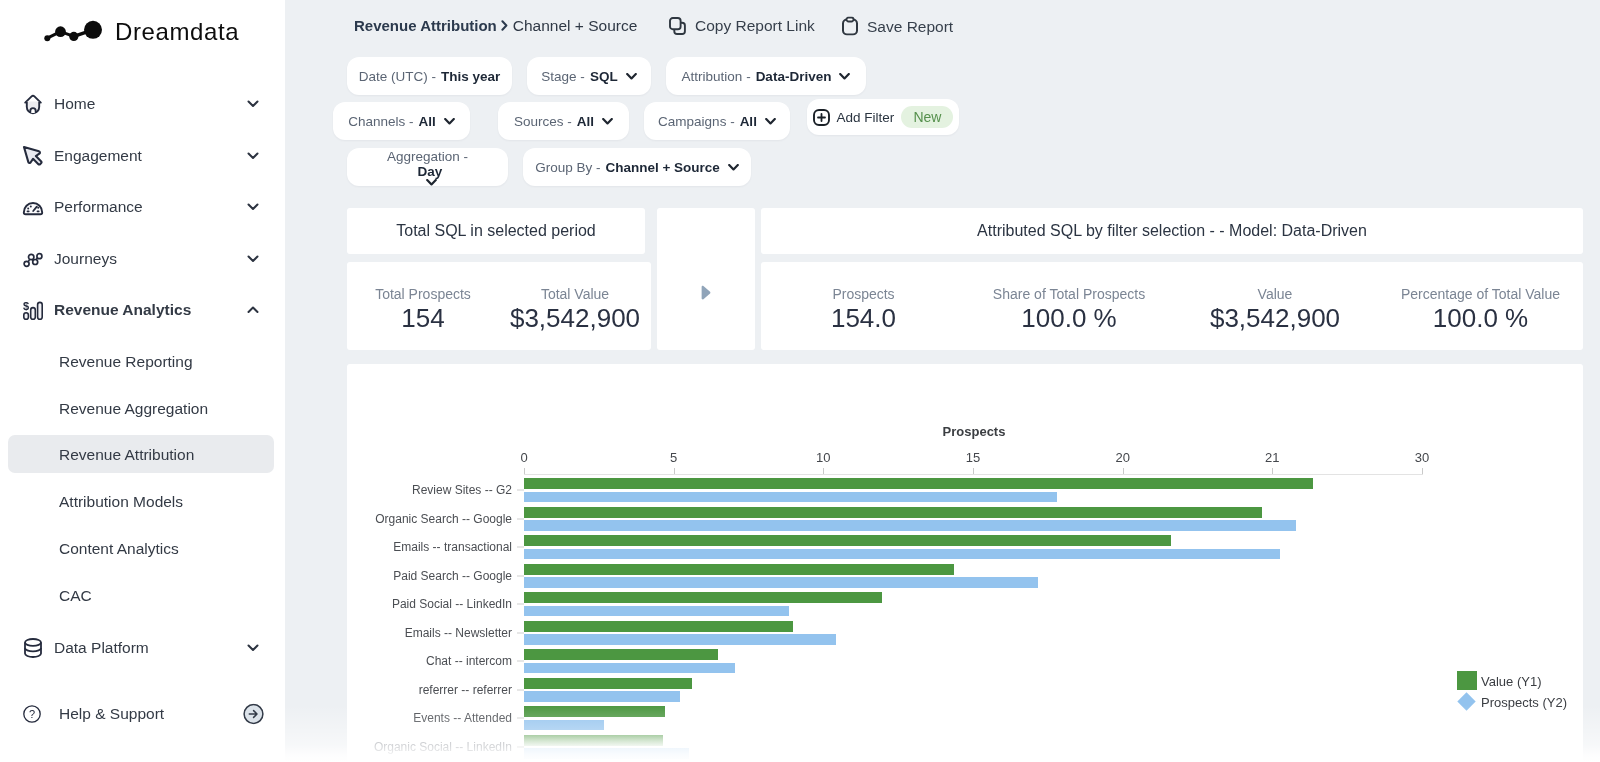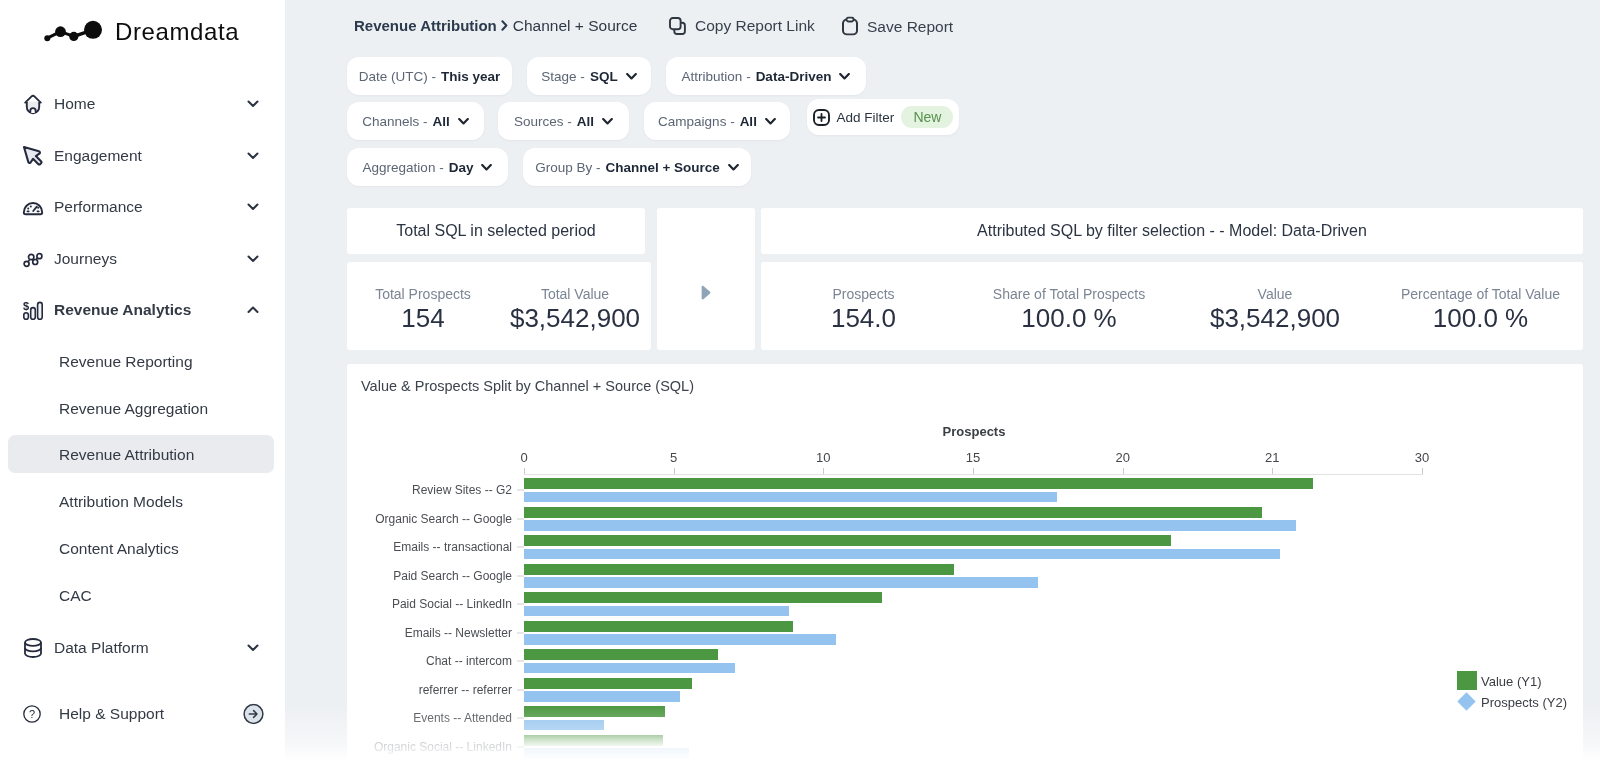--- a/index.html
+++ b/index.html
@@ -62,39 +62,39 @@
   </div>
 
   <div class="pill" style="left:347px; top:57px; width:165px;">Date (UTC) -<b>This year</b></div>
   <div class="pill" style="left:527px; top:57px; width:124px;">Stage -<b>SQL</b><svg class="cv" width="11" height="7" viewBox="0 0 11 7">
         <path d="M1.2 1 L5.5 5.4 L9.8 1" fill="none" stroke="#1f2630" stroke-width="2.2" stroke-linecap="round" stroke-linejoin="round"></path>
       </svg></div>
   <div class="pill" style="left:666px; top:57px; width:200px;">Attribution -<b>Data-Driven</b><svg class="cv" width="11" height="7" viewBox="0 0 11 7">
         <path d="M1.2 1 L5.5 5.4 L9.8 1" fill="none" stroke="#1f2630" stroke-width="2.2" stroke-linecap="round" stroke-linejoin="round"></path>
       </svg></div>
 
-  <div class="pill" style="left:347px; top:102px; width:137px;">Channels -<b>All</b><svg class="cv" width="11" height="7" viewBox="0 0 11 7">
+  <div class="pill" style="left:333px; top:102px; width:137px;">Channels -<b>All</b><svg class="cv" width="11" height="7" viewBox="0 0 11 7">
         <path d="M1.2 1 L5.5 5.4 L9.8 1" fill="none" stroke="#1f2630" stroke-width="2.2" stroke-linecap="round" stroke-linejoin="round"></path>
       </svg></div>
   <div class="pill" style="left:498px; top:102px; width:131px;">Sources -<b>All</b><svg class="cv" width="11" height="7" viewBox="0 0 11 7">
         <path d="M1.2 1 L5.5 5.4 L9.8 1" fill="none" stroke="#1f2630" stroke-width="2.2" stroke-linecap="round" stroke-linejoin="round"></path>
       </svg></div>
   <div class="pill" style="left:644px; top:102px; width:146px;">Campaigns -<b>All</b><svg class="cv" width="11" height="7" viewBox="0 0 11 7">
         <path d="M1.2 1 L5.5 5.4 L9.8 1" fill="none" stroke="#1f2630" stroke-width="2.2" stroke-linecap="round" stroke-linejoin="round"></path>
       </svg></div>
   <div class="pill" style="left:807px; top:99px; width:152px; height:36px; border-radius:12px; color:#2a3440;">
     <svg width="17" height="17" viewBox="0 0 17 17" style="margin-right:7px;">
         <rect x="1" y="1" width="15" height="15" rx="5" fill="none" stroke="#1a2027" stroke-width="1.9"></rect>
         <path d="M8.5 5 v7 M5 8.5 h7" stroke="#1a2027" stroke-width="1.8" stroke-linecap="round"></path>
       </svg>
     Add Filter
     <span style="background:#e4f2e0; color:#55904c; border-radius:11px; font-size:14px; padding:3px 12px; margin-left:7px;">New</span>
   </div>
 
-  <div class="pill" style="left:347px; top:148px; width:161px;">Aggregation -<b>Day</b><svg class="cv" width="11" height="7" viewBox="0 0 11 7">
+  <div class="pill" style="left:347px; top:148px; width:161px;flex-direction:column;">Aggregation -<b>Day</b><svg class="cv" width="11" height="7" viewBox="0 0 11 7">
         <path d="M1.2 1 L5.5 5.4 L9.8 1" fill="none" stroke="#1f2630" stroke-width="2.2" stroke-linecap="round" stroke-linejoin="round"></path>
       </svg></div>
   <div class="pill" style="left:523px; top:148px; width:228px;">Group By -<b>Channel + Source</b><svg class="cv" width="11" height="7" viewBox="0 0 11 7">
         <path d="M1.2 1 L5.5 5.4 L9.8 1" fill="none" stroke="#1f2630" stroke-width="2.2" stroke-linecap="round" stroke-linejoin="round"></path>
       </svg></div>
 
   <div class="card chead" style="left:347px; top:208px; width:298px; height:46px;">Total SQL in selected period</div>
   <div class="card" style="left:347px; top:262px; width:304px; height:88px;">
     <div class="stat" style="left:0; width:152px;">
         <div class="lb">Total Prospects</div>
@@ -124,21 +124,20 @@
         <div class="lb">Value</div>
         <div class="vl">$3,542,900</div>
       </div>
     <div class="stat" style="left:617px; width:205px;">
         <div class="lb">Percentage of Total Value</div>
         <div class="vl">100.0 %</div>
       </div>
   </div>
 
   <div class="card" id="chart" style="left:347px; top:364px; width:1236px; height:398px; border-radius:3px 3px 0 0;">
-    <div style="position:absolute; left:14px; top:14px; font-size:14.5px; color:#3c434d;">Value &amp; Prospects Split by Channel + Source (SQL)</div>
     <div style="position:absolute; left:627px; top:60px; transform:translateX(-50%); font-size:13px; font-weight:700; color:#3b3e42;">Prospects</div>
 
     <div class="xlab" style="left:177px;">0</div>
     <div class="xlab" style="left:326.7px;">5</div>
     <div class="xlab" style="left:476.3px;">10</div>
     <div class="xlab" style="left:626px;">15</div>
     <div class="xlab" style="left:775.7px;">20</div>
     <div class="xlab" style="left:925.3px;">21</div>
     <div class="xlab" style="left:1075px;">30</div>
     <div class="xtick" style="left:177px;"></div>

